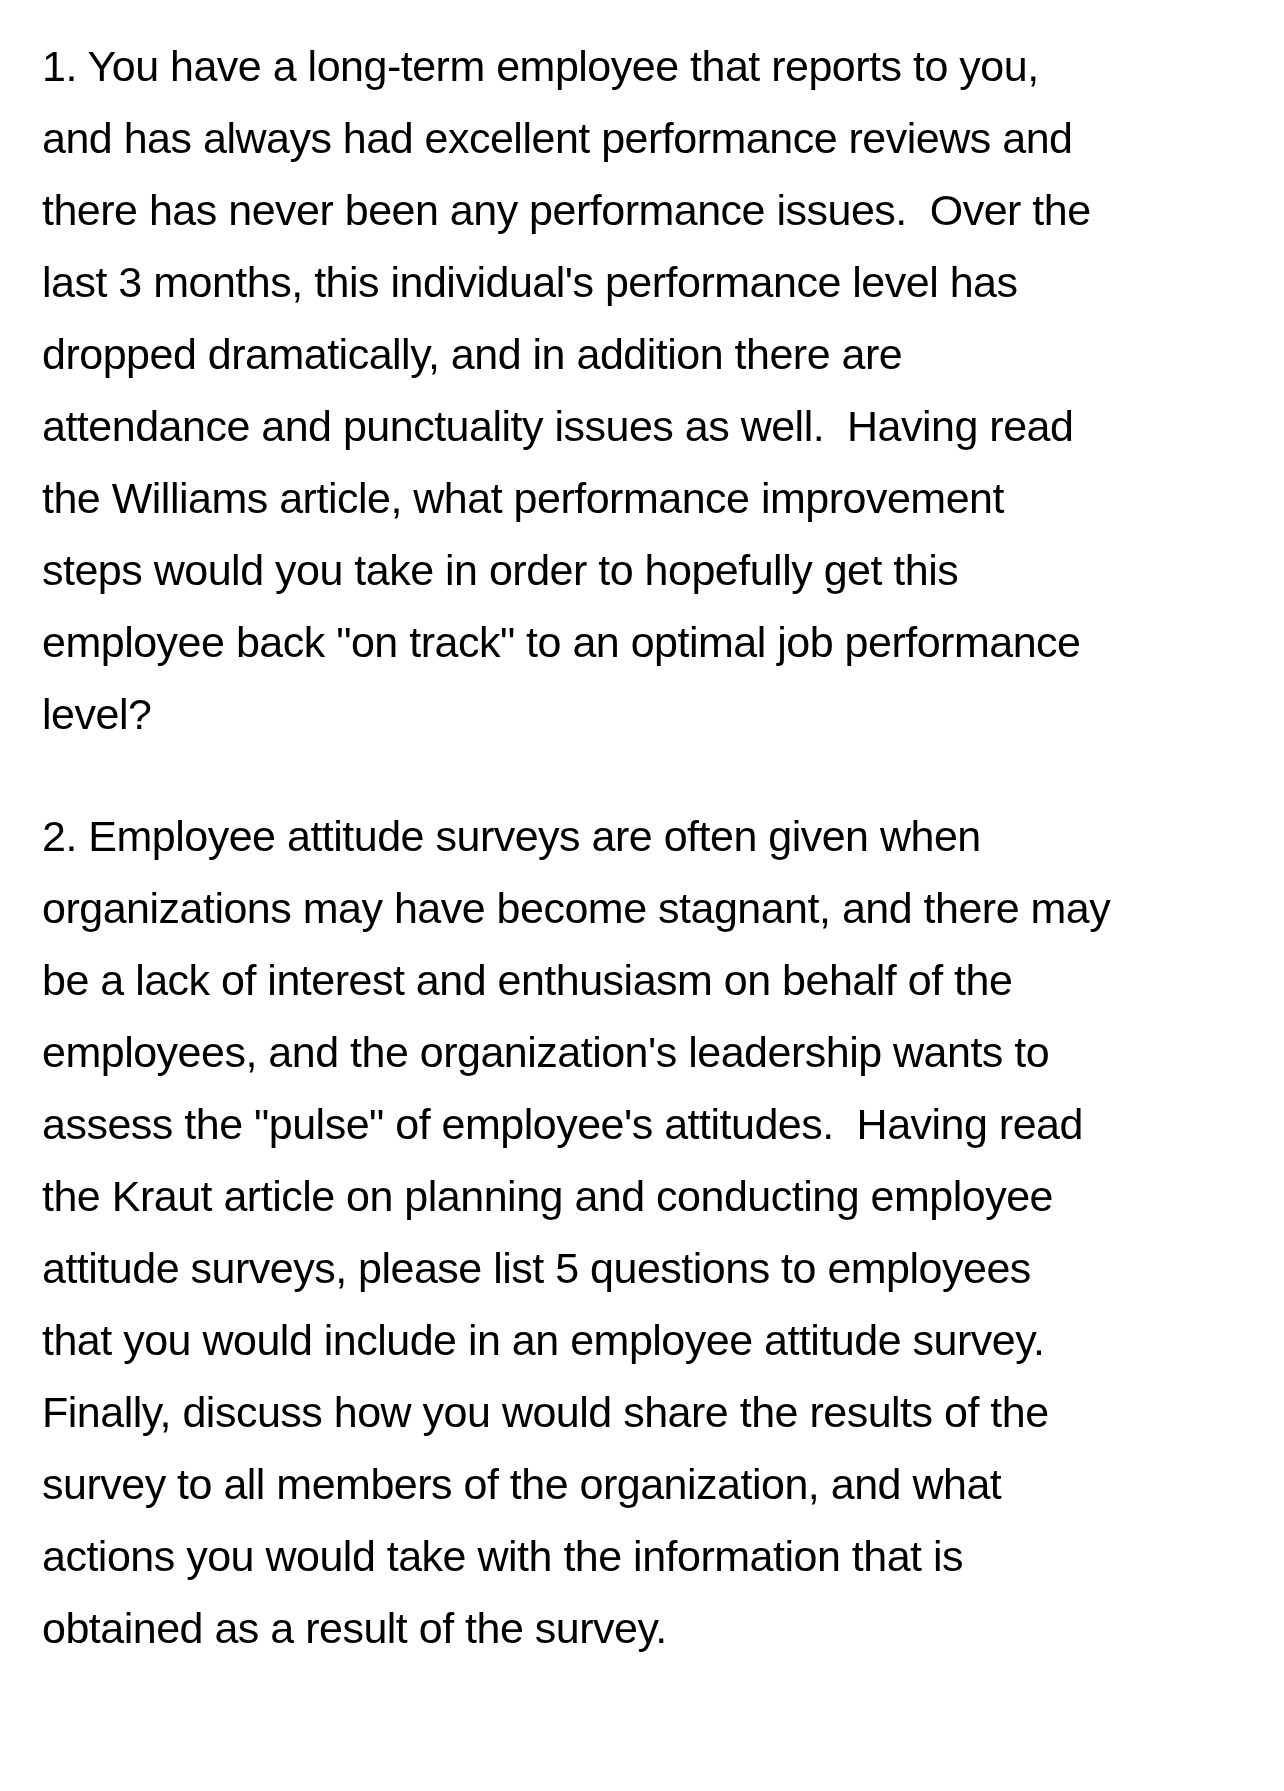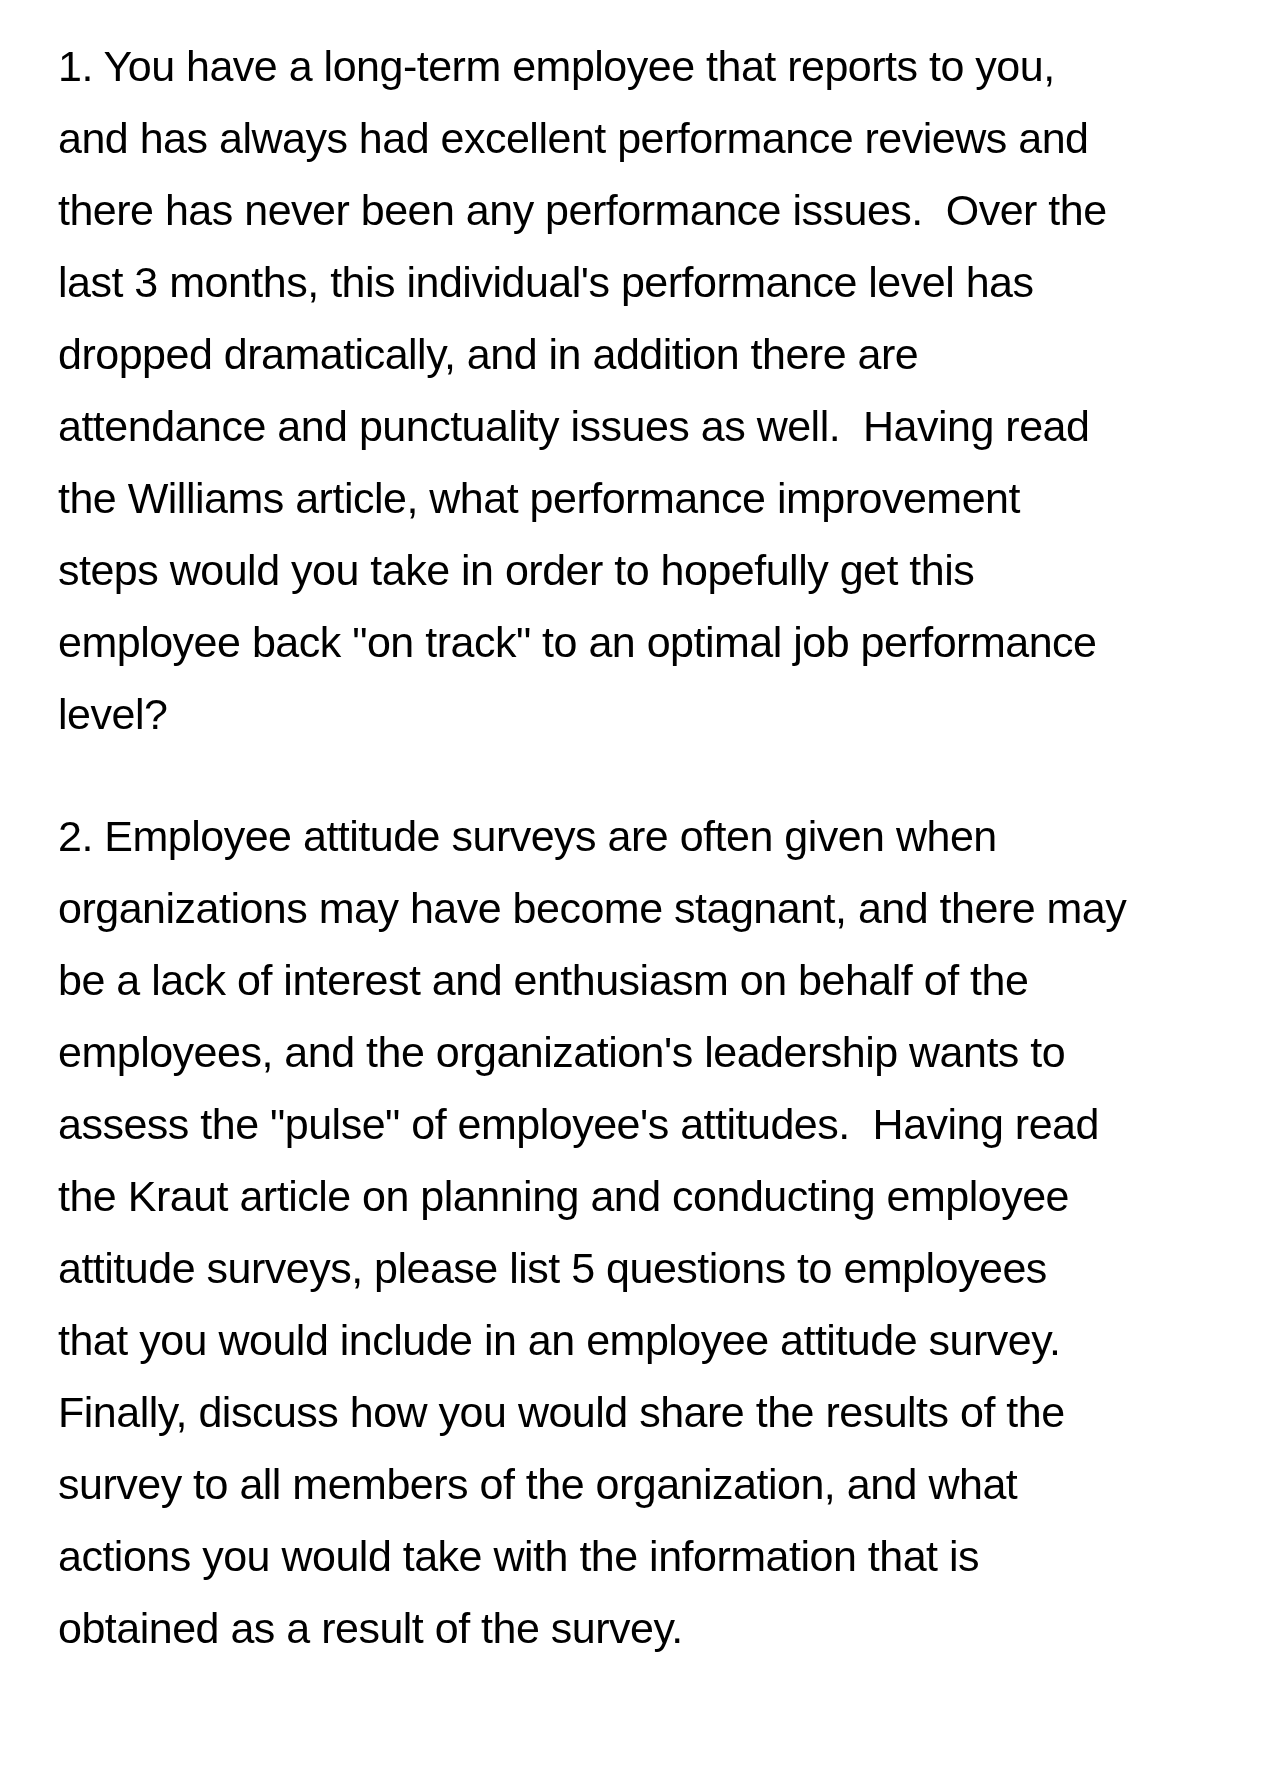--- a/index.html
+++ b/index.html
@@ -16,21 +16,21 @@
   .doc-page {
     box-sizing: border-box;
     width: 1284px;
     height: 1791px;
     padding: 30px 40px 0 42px;
     background: #ffffff;
     font-family: "Liberation Sans", "DejaVu Sans", sans-serif;
     color: #000000;
   }
   .doc-paragraph {
-    margin: 0 0 50px 16px;
+    margin: 0 0 50px 0;
     font-size: 43px;
     line-height: 72px;
     letter-spacing: -0.5px;
     white-space: pre; 
     color: #000000;
   }
 </style>
 </head>
 <body>
 

